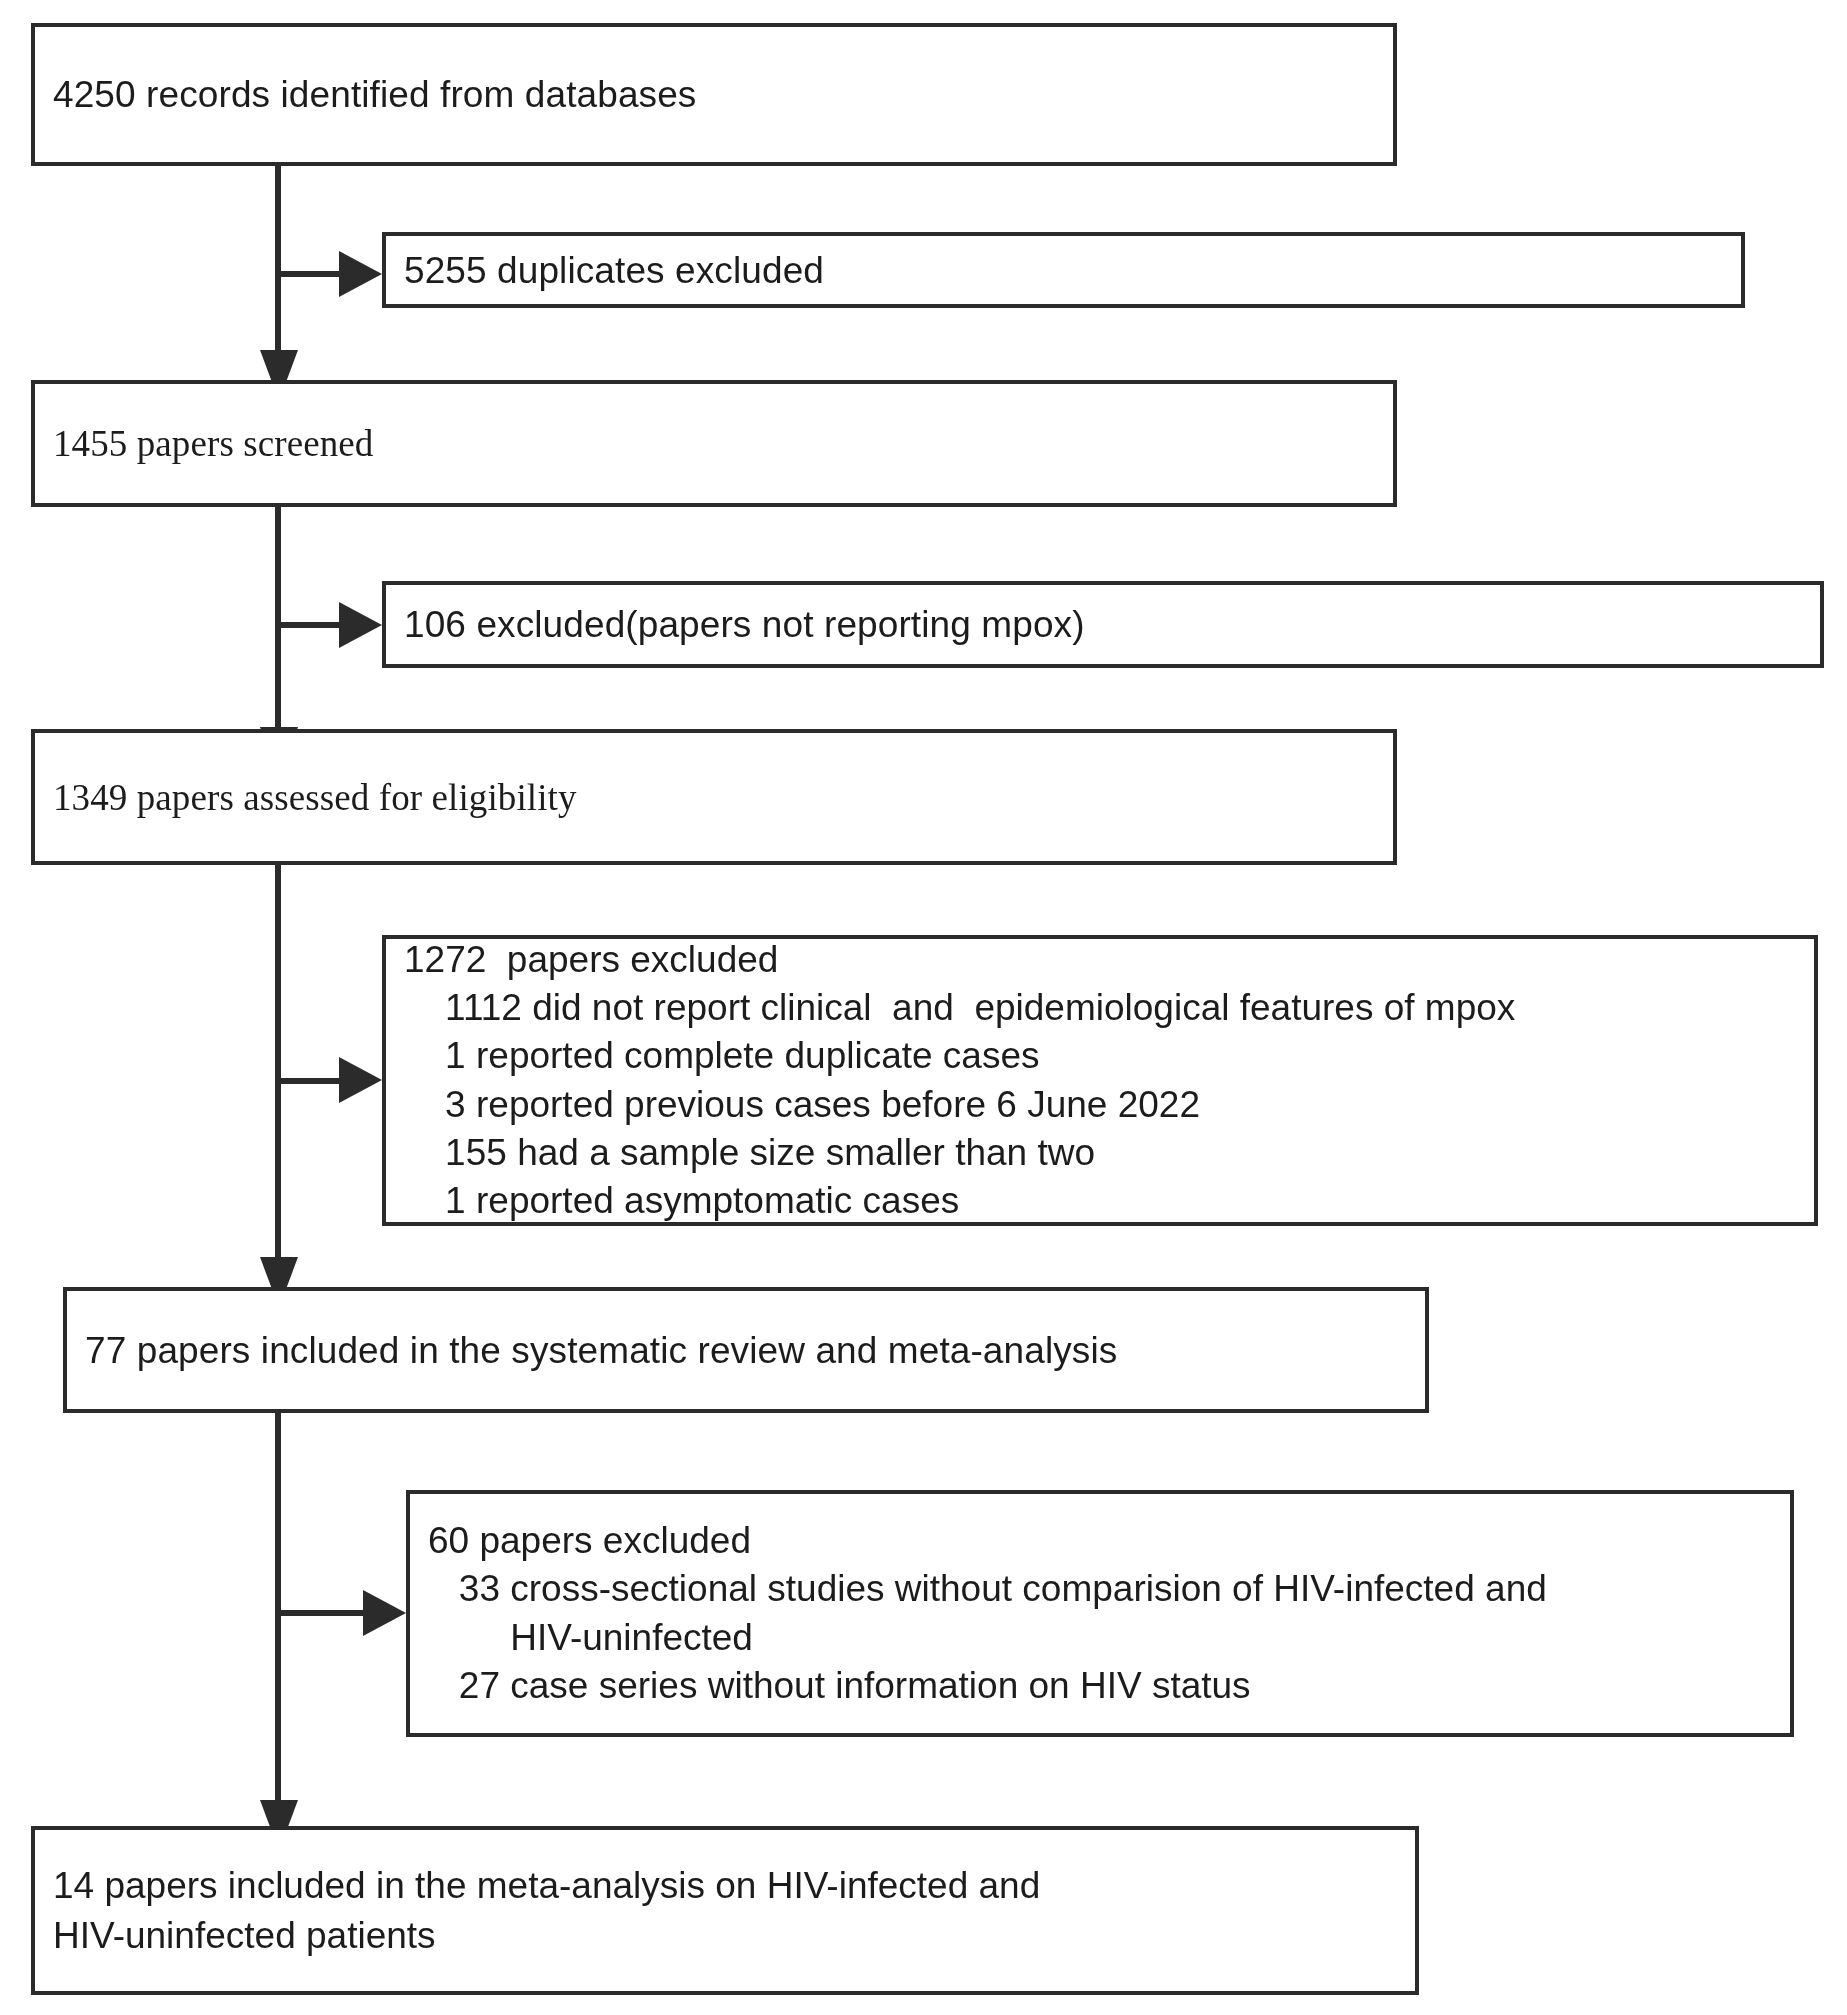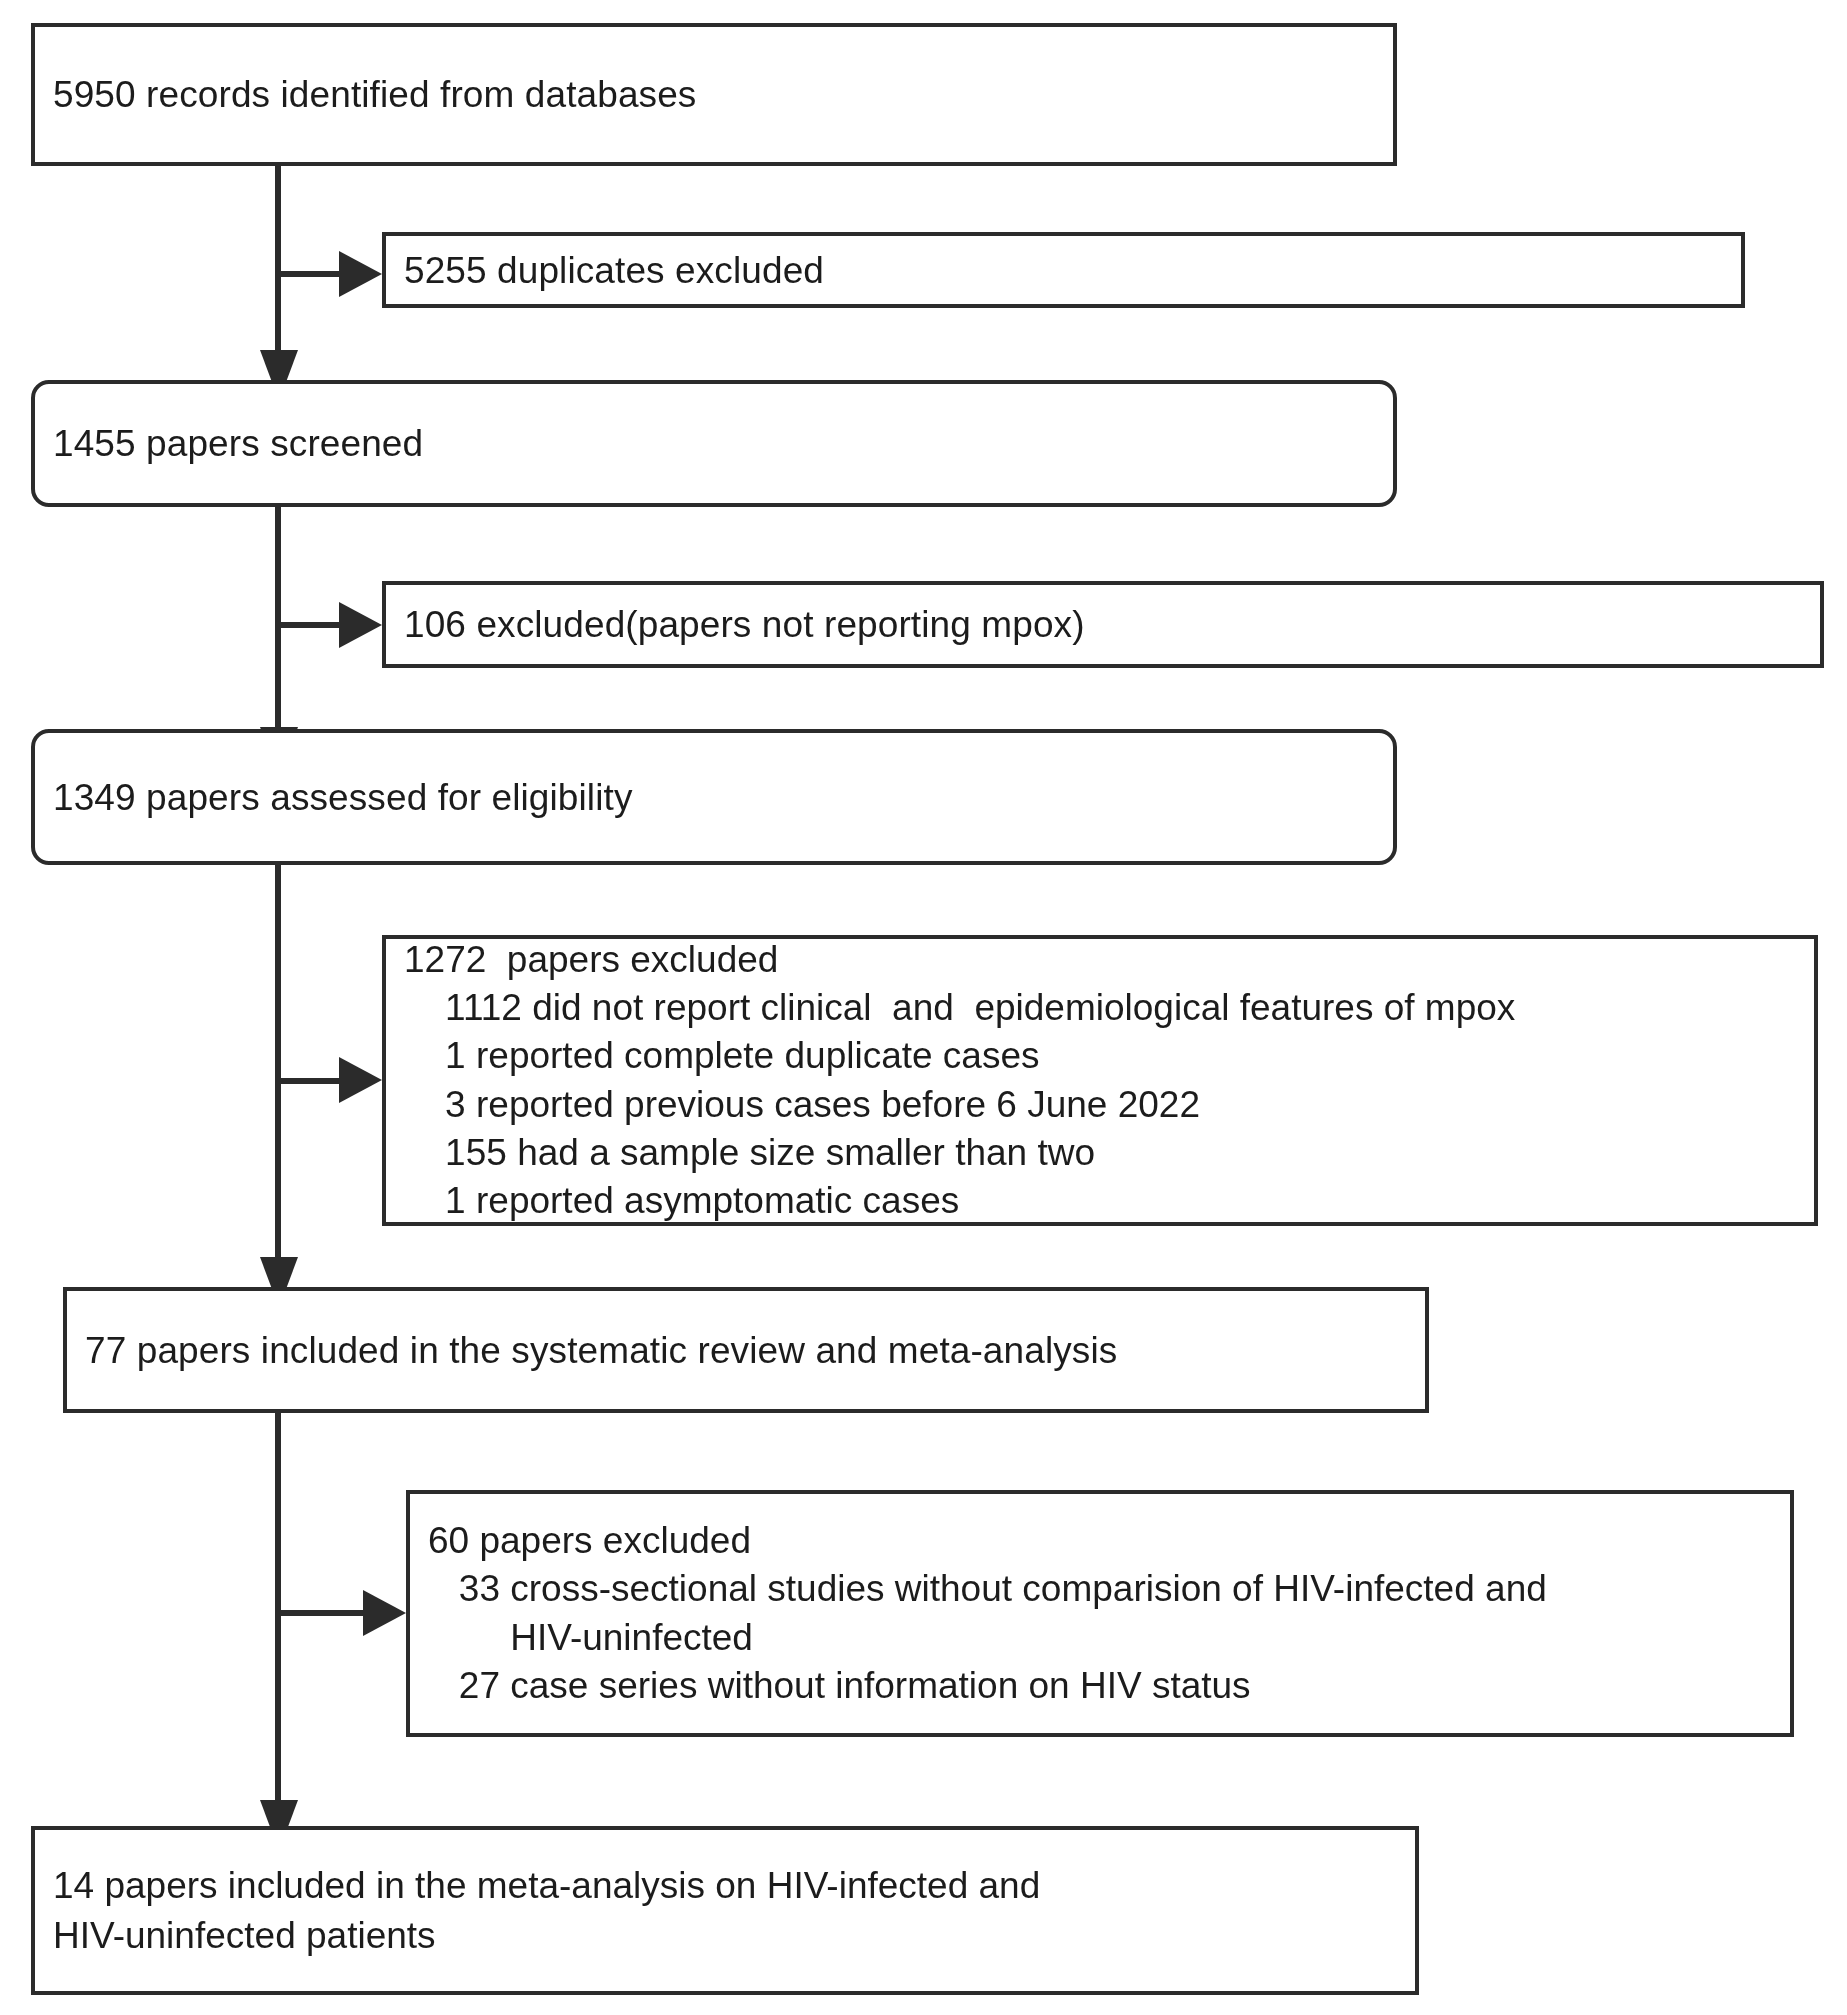--- a/index.html
+++ b/index.html
@@ -38,21 +38,21 @@
   .node.multiline {
     align-items: center;
   }
   .node .txtblock {
     padding: 0 18px;
     font-size: 37px;
     line-height: 1.30;
     color: #1c1c1c;
     white-space: pre;
   }
-  .rounded { border-radius: 18px; }
+  .rounded { border-radius: 0; font-family: Liberation Serif, serif; }
 
   
   #n-identified   { left: 31px;  top: 23px;   width: 1366px; height: 143px; }
   #n-duplicates   { left: 382px; top: 232px;  width: 1363px; height: 76px; }
   #n-screened     { left: 31px;  top: 380px;  width: 1366px; height: 127px; }
   #n-notreporting { left: 382px; top: 581px;  width: 1442px; height: 87px; }
   #n-eligibility  { left: 31px;  top: 729px; width: 1366px; height: 136px; }
   #n-excluded1272 { left: 382px; top: 935px; width: 1436px; height: 291px; }
   #n-included77   { left: 31px;  top: 1287px; width: 1366px; height: 126px; margin-left: 32px; }
   #n-excluded60   { left: 406px; top: 1490px; width: 1388px; height: 247px; }
@@ -135,21 +135,21 @@
   <div class="hline" id="h3"></div>
   <div class="arrow-right" id="a-r3"></div>
   <div class="arrow-down" id="a-d3"></div>
 
   <div class="vline" id="v4"></div>
   <div class="hline" id="h4"></div>
   <div class="arrow-right" id="a-r4"></div>
   <div class="arrow-down" id="a-d4"></div>
 
   <div class="node" id="n-identified">
-    <div class="txt">5950 records identified from databases</div>
+    <div class="txt">4250 records identified from databases</div>
   </div>
 
   <div class="node" id="n-duplicates">
     <div class="txt">5255 duplicates excluded</div>
   </div>
 
   <div class="node rounded" id="n-screened">
     <div class="txt">1455 papers screened</div>
   </div>
 

